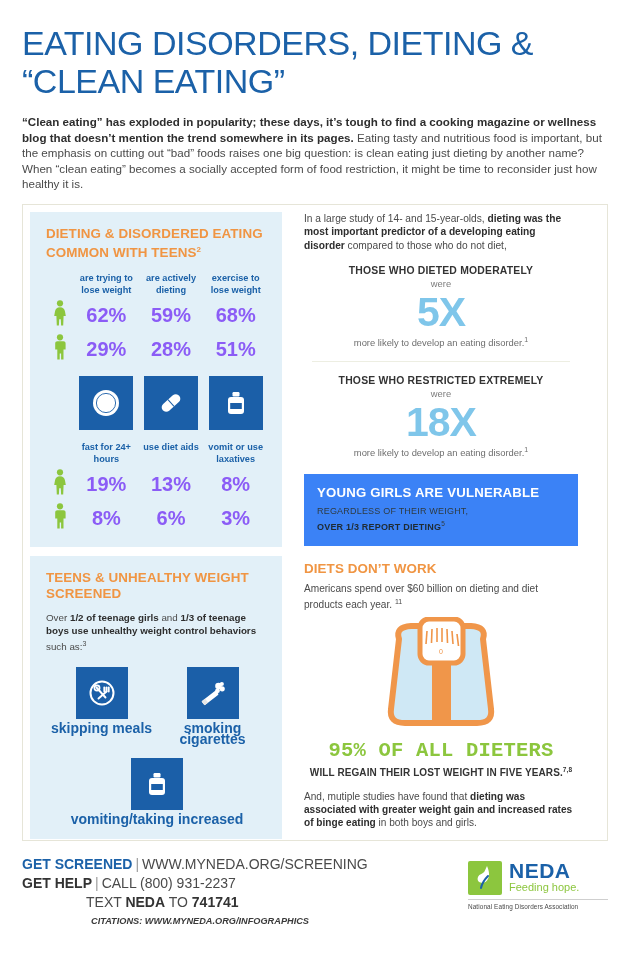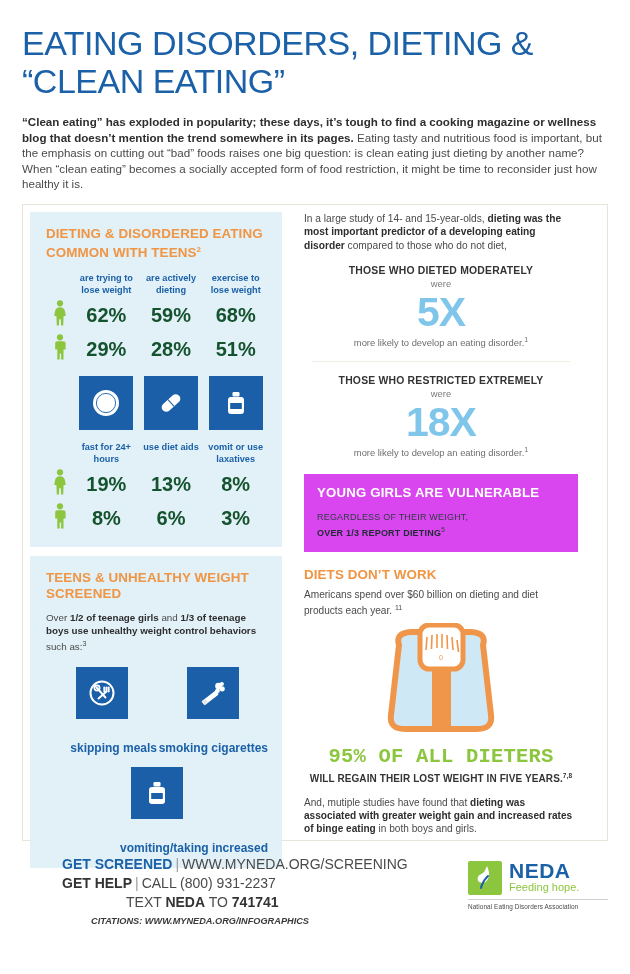--- a/index.html
+++ b/index.html
@@ -65,21 +65,21 @@
     font-size: 9.2px;
     line-height: 11.5px;
     min-height: 23px;
   }
   .statrow { display: flex; align-items: center; margin-top: 4px; }
   .figwrap { width: 28px; text-align: center; flex: 0 0 28px; }
   .statvals { display: flex; flex: 1; }
   .statvals .v {
     flex: 1;
     text-align: center;
-    color: #14532d;
+    color: #8b5cf6;
     font-weight: bold;
     font-size: 20px;
     line-height: 23px;
   }
 
   .iconrow { display: flex; margin-top: 12px; }
   .iconrow .cell { flex: 1; display: flex; justify-content: center; }
   .bluebox {
     width: 54px; height: 54px;
     background: #1b5fa8;
@@ -94,26 +94,25 @@
     line-height: 13px;
     color: #4a4a4a;
   }
   .panel-body b { color: #2e2e2e; }
   .panel-body sup { font-size: 7px; }
 
   .icon2 { display: flex; margin-top: 13px; }
   .icon2 .cell { flex: 1; text-align: center; }
   .icon2 .cell .bluebox { margin: 0 auto; }
   .iconcap {
-    margin-top: 24px;
+    margin-top: 4px;
     color: #1b61a8;
     font-weight: bold;
-    font-size: 12px;
+    font-size: 14px;
     line-height: 11px;
-    text-align: right;
   }
 
   
   .r-intro { font-size: 10.2px; line-height: 13.4px; color: #4a4a4a; }
   .r-intro b { color: #2e2e2e; }
 
   .multblock { text-align: center; margin-top: 13px; }
   .mult-head {
     color: #333; font-weight: bold; font-size: 10.4px; letter-spacing: .2px;
   }
@@ -121,29 +120,29 @@
   .mult-big {
     color: #7fc6ea; font-weight: bold;
     font-size: 41px; line-height: 44px; letter-spacing: -1px;
     margin-top: 1px;
   }
   .mult-foot { color: #6e6e6e; font-size: 9.4px; margin-top: 2px; }
   .mult-foot sup { font-size: 7px; }
   .hr-soft { border-top: 1px solid #edeee2; margin: 13px 8px 0 8px; }
 
   .ygbox {
-    background: #d946ef;
+    background: #3b82f6;
     margin-top: 16px;
     padding: 11px 13px 12px 13px;
   }
   .yg-title {
     color: #ffffff; font-weight: bold; font-size: 13.2px; letter-spacing: .2px;
   }
   .yg-sub {
-    margin-top: 12px; color: #2f3b42; font-size: 9px; line-height: 11.6px;
+    margin-top: 6px; color: #2f3b42; font-size: 9px; line-height: 11.6px;
     letter-spacing: .2px;
   }
   .yg-sub b { color: #1f2b33; }
   .yg-sub sup { font-size: 6.5px; }
 
   .ddw-title {
     color: #f09543; font-weight: bold; font-size: 13.4px;
     margin-top: 15px; letter-spacing: .1px;
   }
   .ddw-text {
@@ -163,21 +162,21 @@
   }
   .sub95 sup { font-size: 6.5px; }
   .closing {
     margin-top: 11px; font-size: 10.1px; line-height: 13.2px; color: #4a4a4a;
   }
   .closing b { color: #2e2e2e; }
 
   
   .footer { display: flex; margin-top: 14px; align-items: flex-start; }
   .foot-left { flex: 1; }
-  .fl1, .fl2, .fl3 { font-size: 14px; line-height: 19px; color: #4a4a4a; margin-left: 40px; }
+  .fl1, .fl2, .fl3 { font-size: 14px; line-height: 19px; color: #4a4a4a; }
   .fl-blue { color: #1b61a8; font-weight: bold; }
   .fl-dark { color: #333; font-weight: bold; }
   .pipe { color: #9a9a9a; padding: 0 3px; }
   .fl3 { padding-left: 64px; }
   .fl3 b { color: #333; }
   .citations {
     text-align: center; font-size: 9.2px; color: #3a3a3a;
     font-style: italic; font-weight: bold; margin-top: 4px; padding-right: 90px;
   }
 

